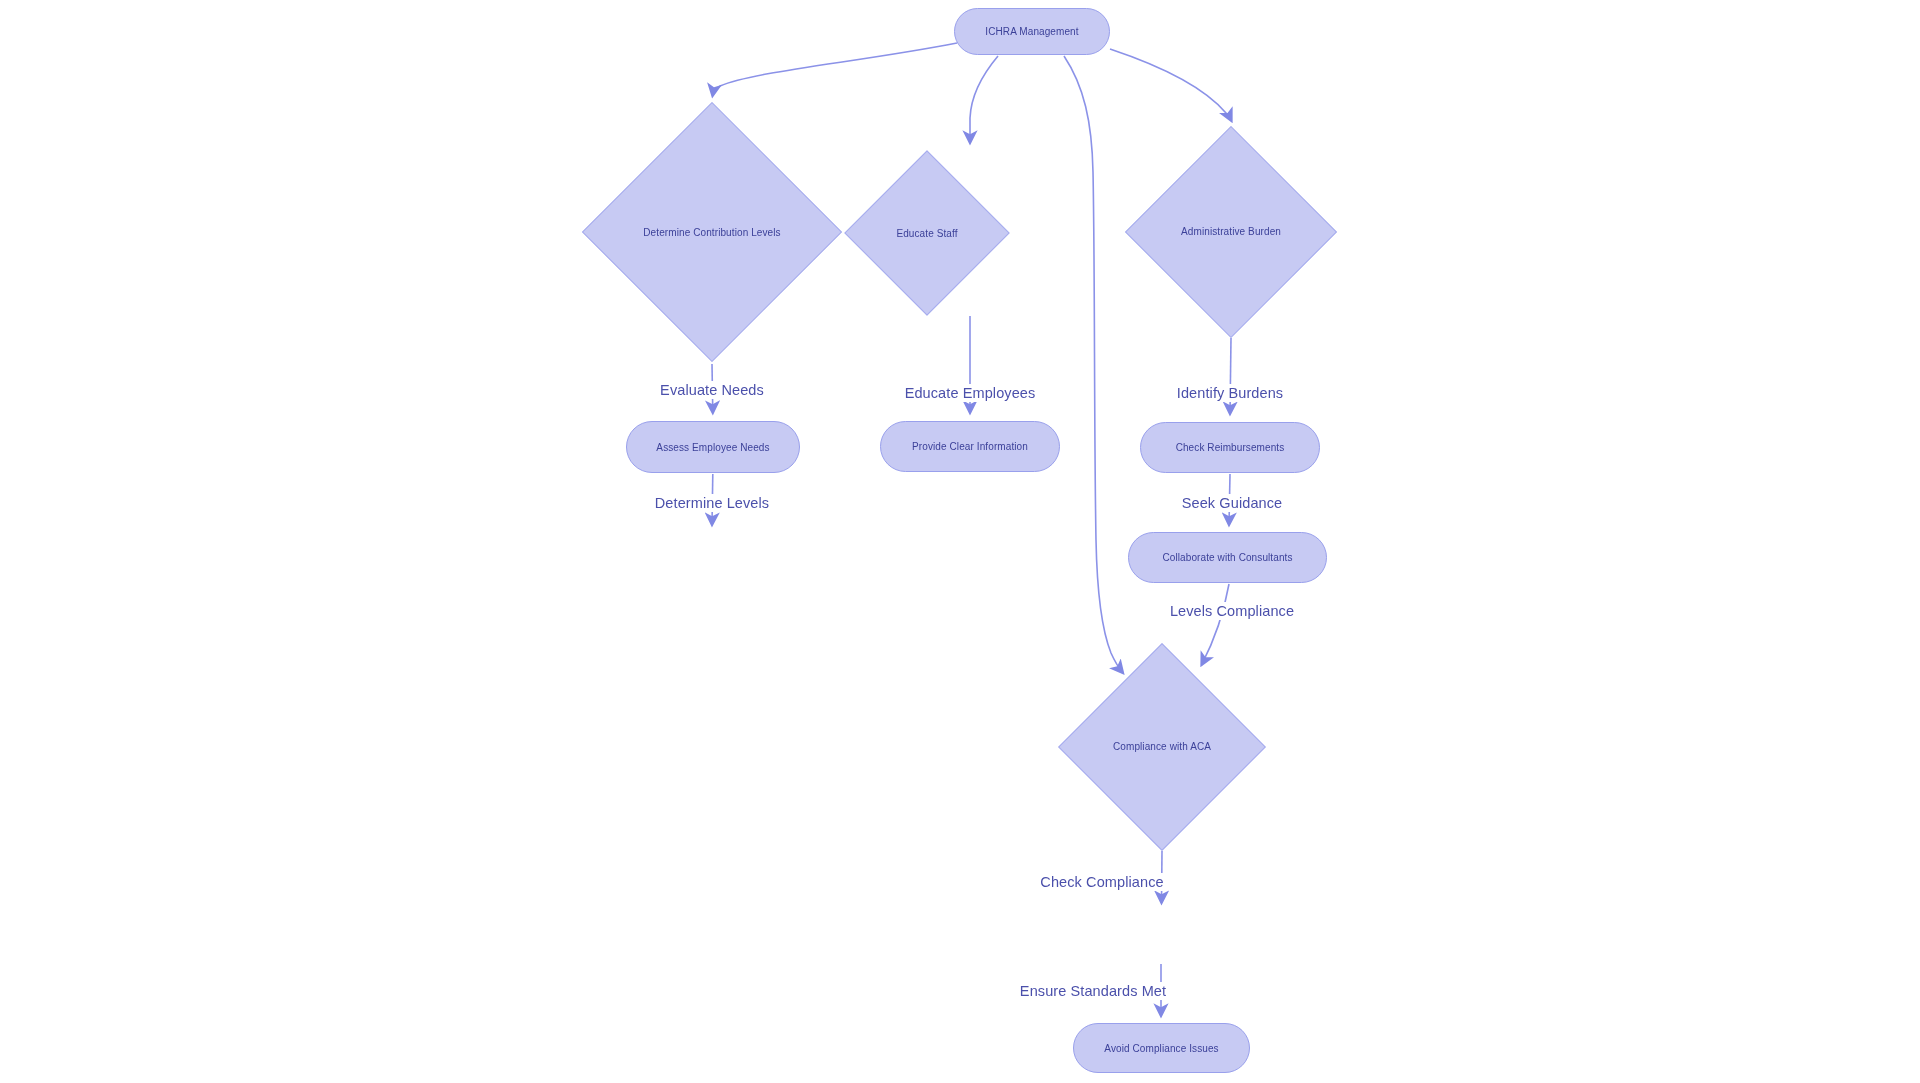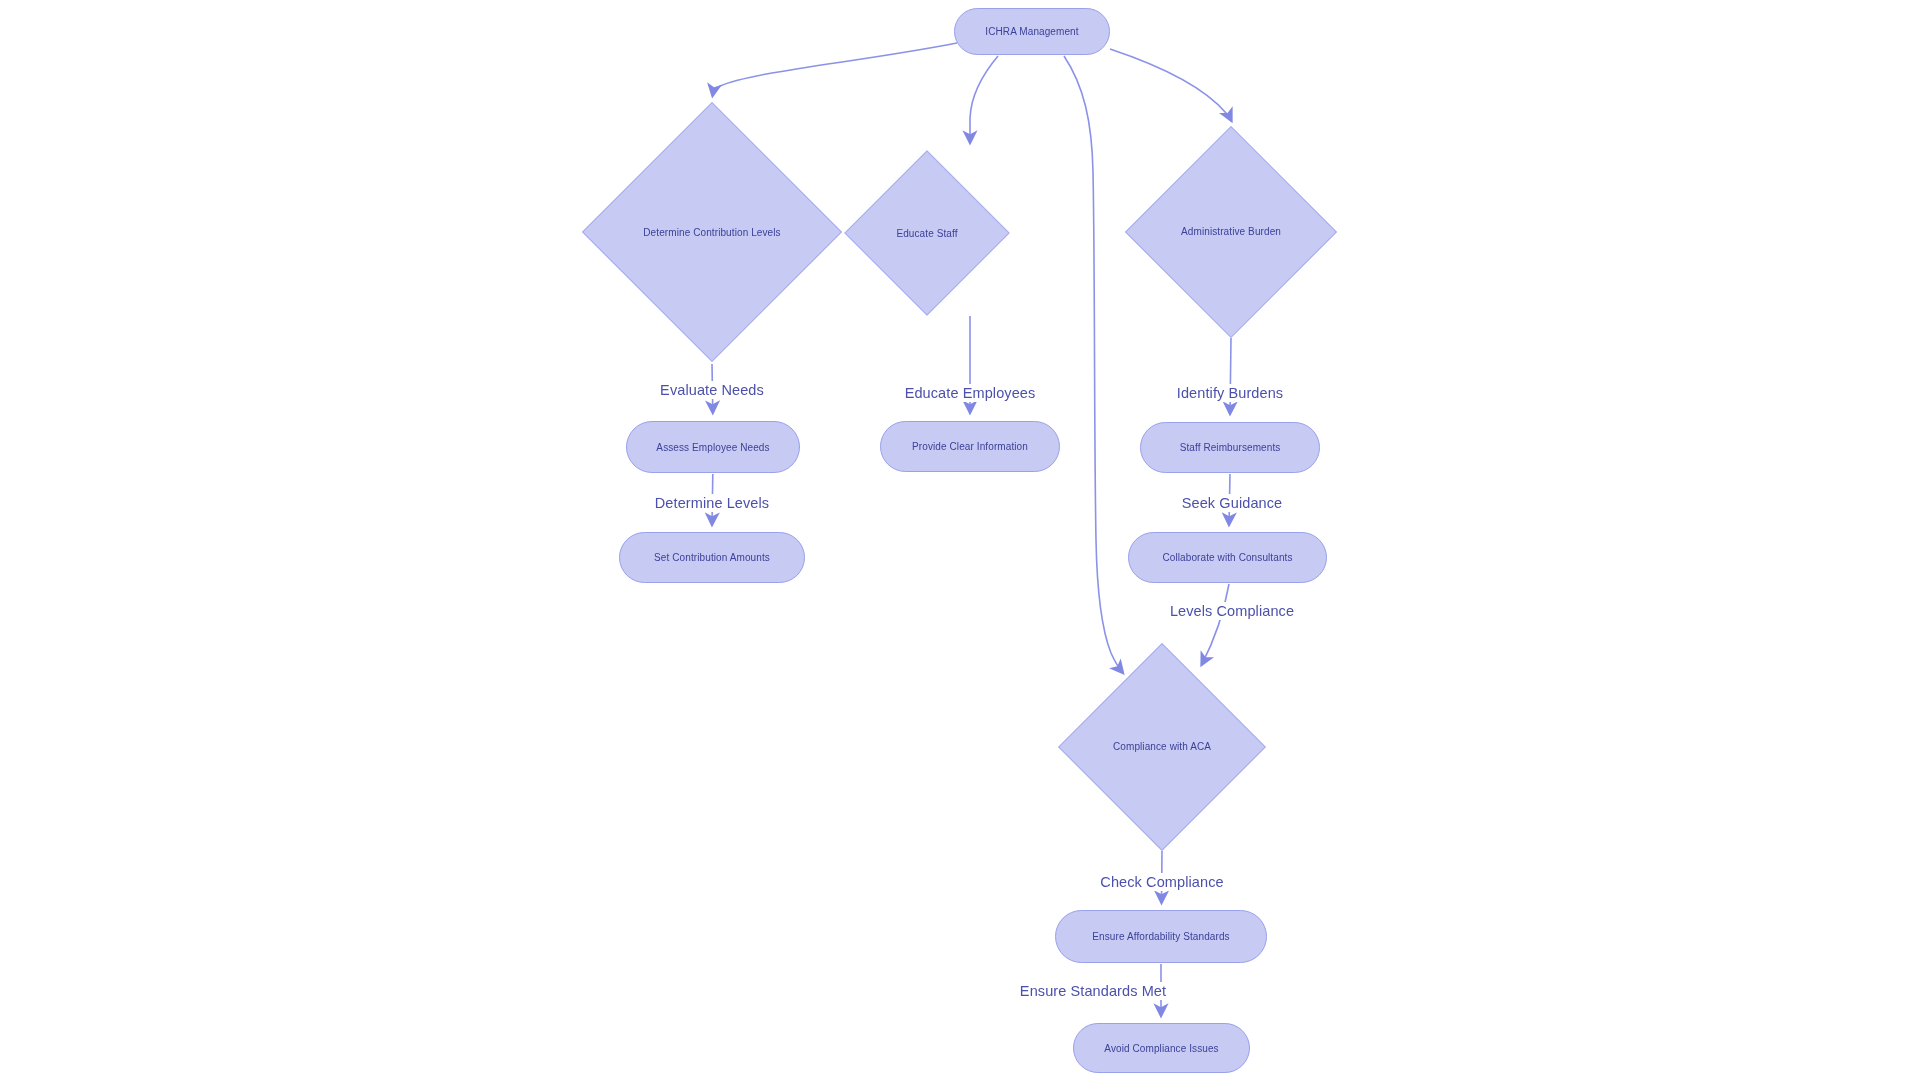--- a/index.html
+++ b/index.html
@@ -116,51 +116,45 @@
 
   <div class="node diamond" style="left:1124px; top:126px; width:214px; height:211px;">
     <div class="diamond-shape" style="width:150px; height:150px;"></div>
     <span class="node-label">Administrative Burden</span>
   </div>
 
   <div class="node pill" style="left:626px; top:421px; width:174px; height:52px;">
     <span class="node-label">Assess Employee Needs</span>
   </div>
 
-  <div class="node pill" style="left:619px; top:532px; width:186px; height:51px;">
-    <span class="node-label">Set Contribution Amounts</span>
-  </div>
 
   <div class="node pill" style="left:880px; top:421px; width:180px; height:51px;">
     <span class="node-label">Provide Clear Information</span>
   </div>
 
   <div class="node pill" style="left:1140px; top:422px; width:180px; height:51px;">
-    <span class="node-label">Staff Reimbursements</span>
+    <span class="node-label">Check Reimbursements</span>
   </div>
 
   <div class="node pill" style="left:1128px; top:532px; width:199px; height:51px;justify-content:center;">
     <span class="node-label">Collaborate with Consultants</span>
   </div>
 
   <div class="node diamond" style="left:1057px; top:643px; width:210px; height:207px;">
     <div class="diamond-shape" style="width:147px; height:147px;"></div>
     <span class="node-label">Compliance with ACA</span>
   </div>
 
-  <div class="node pill" style="left:1055px; top:910px; width:212px; height:53px;">
-    <span class="node-label">Ensure Affordability Standards</span>
-  </div>
 
   <div class="node pill" style="left:1073px; top:1023px; width:177px; height:50px;">
     <span class="node-label">Avoid Compliance Issues</span>
   </div>
 
   <div class="edge-label" style="left:712px; top:390px;">Evaluate Needs</div>
   <div class="edge-label" style="left:712px; top:503px;">Determine Levels</div>
   <div class="edge-label" style="left:970px; top:393px;">Educate Employees</div>
   <div class="edge-label" style="left:1230px; top:393px;">Identify Burdens</div>
   <div class="edge-label" style="left:1232px; top:503px;">Seek Guidance</div>
   <div class="edge-label" style="left:1232px; top:611px;">Levels Compliance</div>
-  <div class="edge-label" style="left:1162px; top:882px;">Check Compliance</div>
+  <div class="edge-label" style="left:1102px; top:882px;">Check Compliance</div>
   <div class="edge-label" style="left:1093px; top:991px;">Ensure Standards Met</div>
 
 </div>
 
 </body></html>

